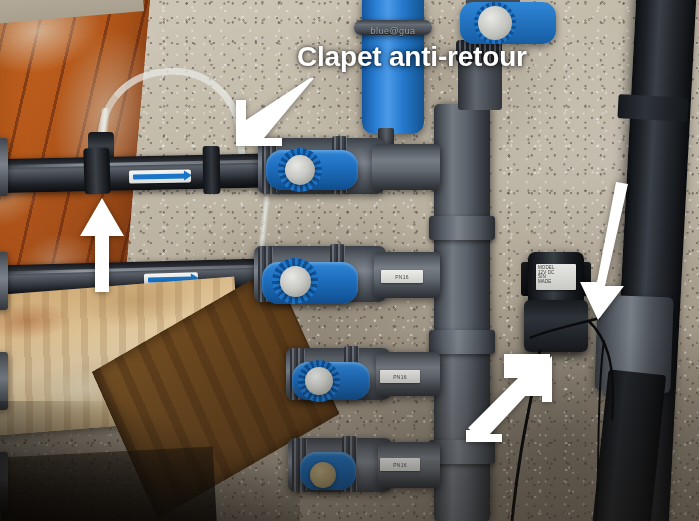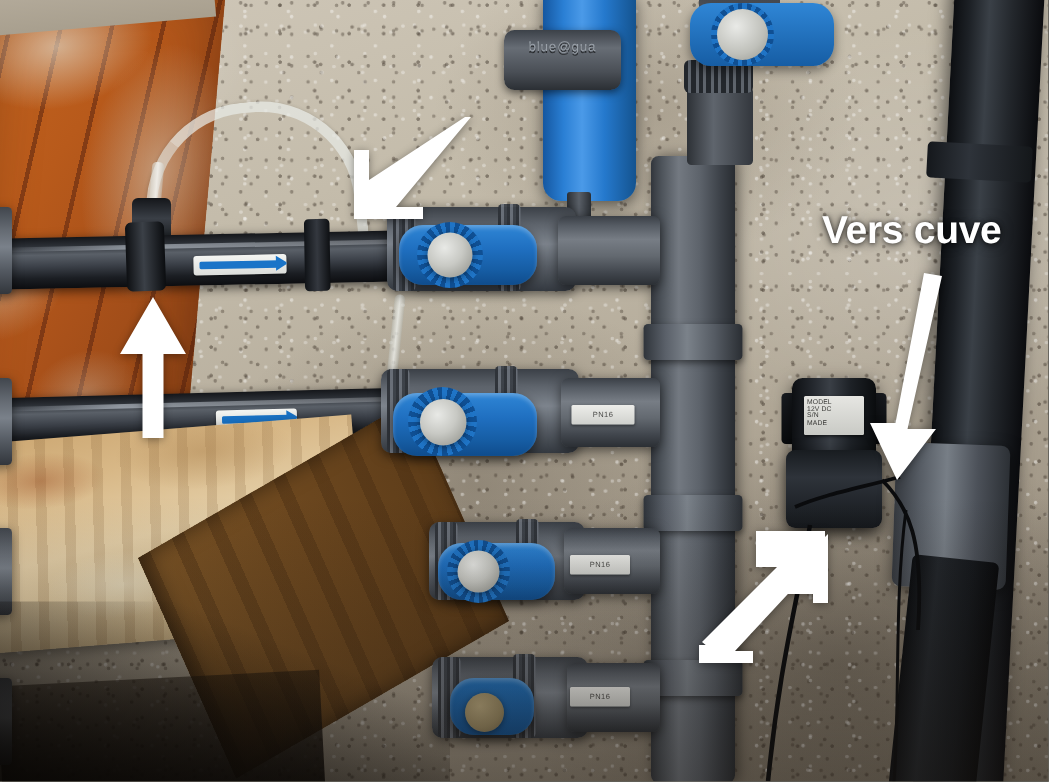--- a/index.html
+++ b/index.html
@@ -192,21 +192,21 @@
   }
 
   
   #filter-housing{
     position:absolute;left:362px;top:-4px;width:62px;height:138px;
     background:linear-gradient(to right,#1557a0 0%,#2a7fd4 22%,#4b9ae8 42%,#2579cd 66%,#14538f 100%);
     border-radius:4px 4px 12px 12px;
     box-shadow:0 3px 10px rgba(0,0,0,.5);
   }
   #filter-cap{
-    position:absolute;left:336px;top:20px;width:78px;height:40px;
+    position:absolute;left:354px;top:20px;width:78px;height:15px;
     background:linear-gradient(to bottom,#3c4148 0%,#676d75 30%,#4a4f56 70%,#2b2f34 100%);
     border-radius:7px;
     box-shadow:0 2px 6px rgba(0,0,0,.55);
   }
   #filter-cap-text{
     position:absolute;left:0;right:0;top:6px;
     text-align:center;font-size:9px;letter-spacing:.5px;
     color:#9aa1a9;font-family:"Liberation Sans",sans-serif;
     text-shadow:0 1px 0 rgba(0,0,0,.6);
   }
@@ -542,17 +542,17 @@
     </svg>
   </div>
 
   <div class="anno-arrow" style="left:464px;top:352px;">
     <svg width="92" height="92" viewBox="0 0 92 92">
       <polygon points="88,4 88,50 78,50 78,26 26,82 38,82 38,90 2,90 2,78 14,78" fill="#ffffff" transform="rotate(0)"></polygon>
       <polygon points="86,2 86,44 46,44 46,34 62,34 14,84 4,76 54,26 40,26 40,2" fill="#ffffff"></polygon>
     </svg>
   </div>
 
-
-  <div class="anno-label" id="label-vers-cuve">Vers cuve</div>
+  <div class="anno-label" id="label-clapet">Clapet anti-retour</div>
+
 
 
 </div>
 
 </body></html>

